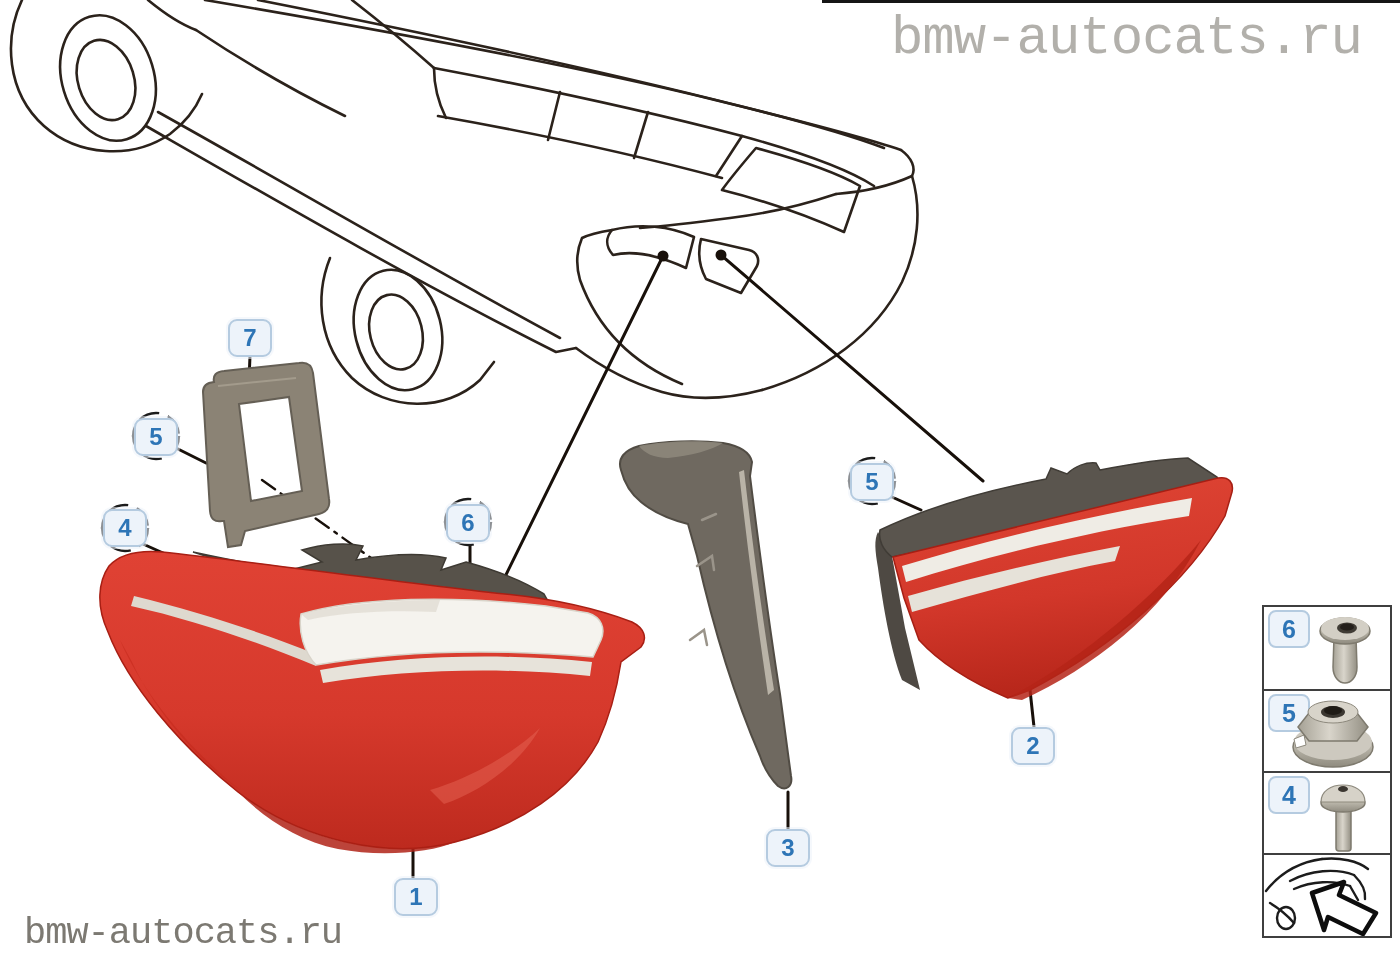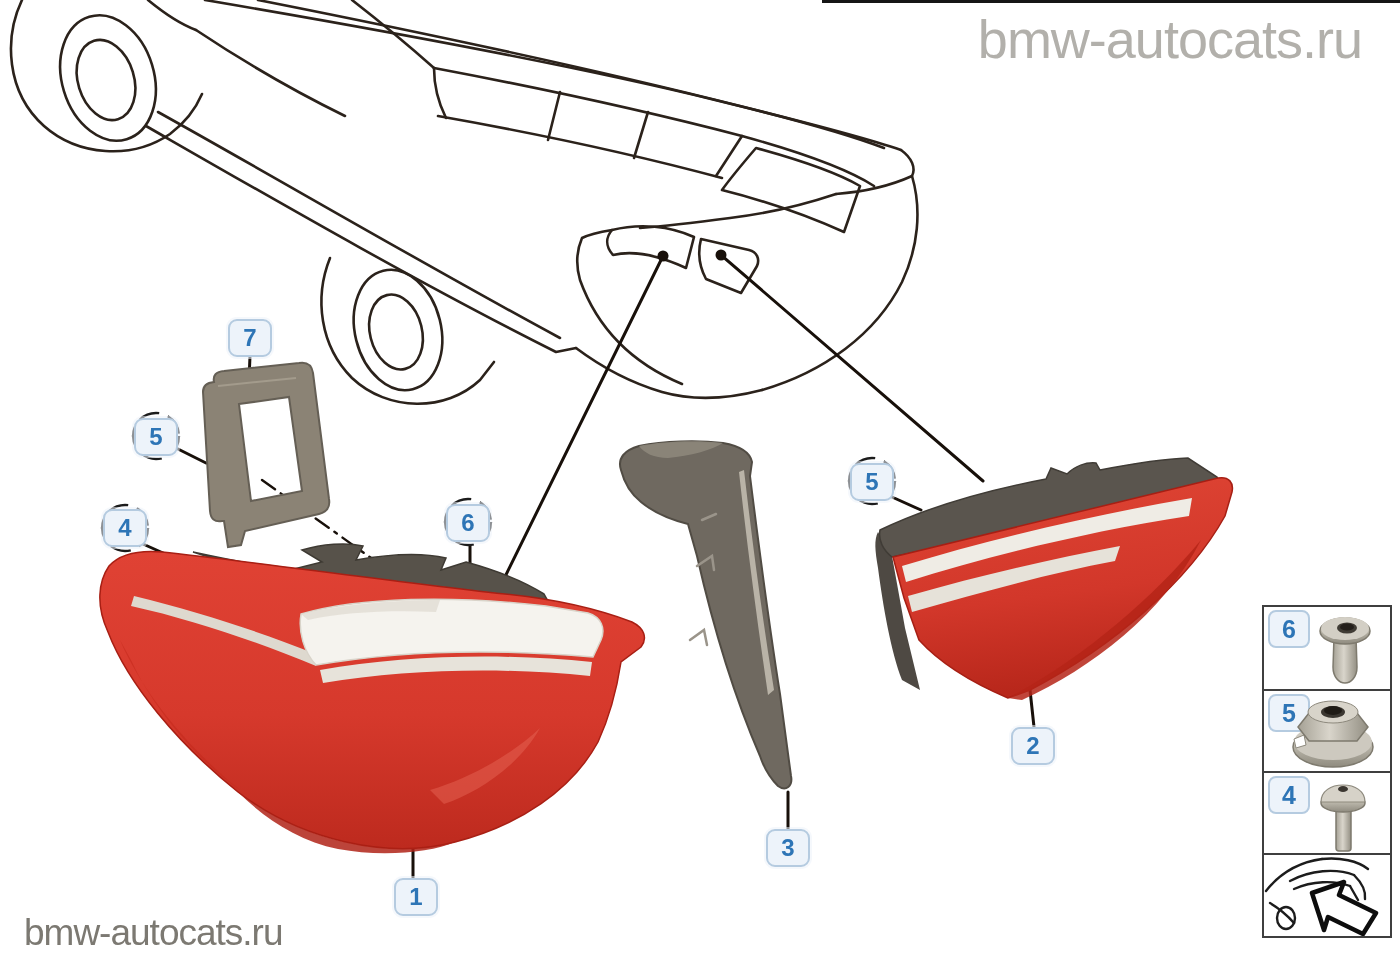--- a/index.html
+++ b/index.html
@@ -2,21 +2,21 @@
 <html><head>
 <meta charset="utf-8">
 <style>
   html,body{margin:0;padding:0;background:#ffffff;}
   #stage{
     position:relative;width:1400px;height:980px;background:#ffffff;overflow:hidden;
     font-family:"Liberation Sans", sans-serif;
   }
   #diagram-svg{position:absolute;left:0;top:0;}
   .watermark{
-    position:absolute;color:#b2b0ab;font-family:Liberation Sans, sans-serif;
+    position:absolute;color:#b2b0ab;font-family:Liberation Mono, monospace;
     letter-spacing:-1px;white-space:nowrap;user-select:none;
   }
   .watermark.top{right:38px;top:8px;font-size:54px;}
   .watermark.bottom{left:24px;top:912px;font-size:37px;color:#7c7972;}
   .tag{
     position:absolute;width:44px;height:38px;box-sizing:border-box;
     border:2px solid #b5cbe0;border-radius:9px;background:#edf3fa;
     color:#2e75b6;font-weight:bold;font-size:24px;line-height:34px;text-align:center;
     box-shadow:0 0 0 2px rgba(237,243,250,.55);
     cursor:pointer;

